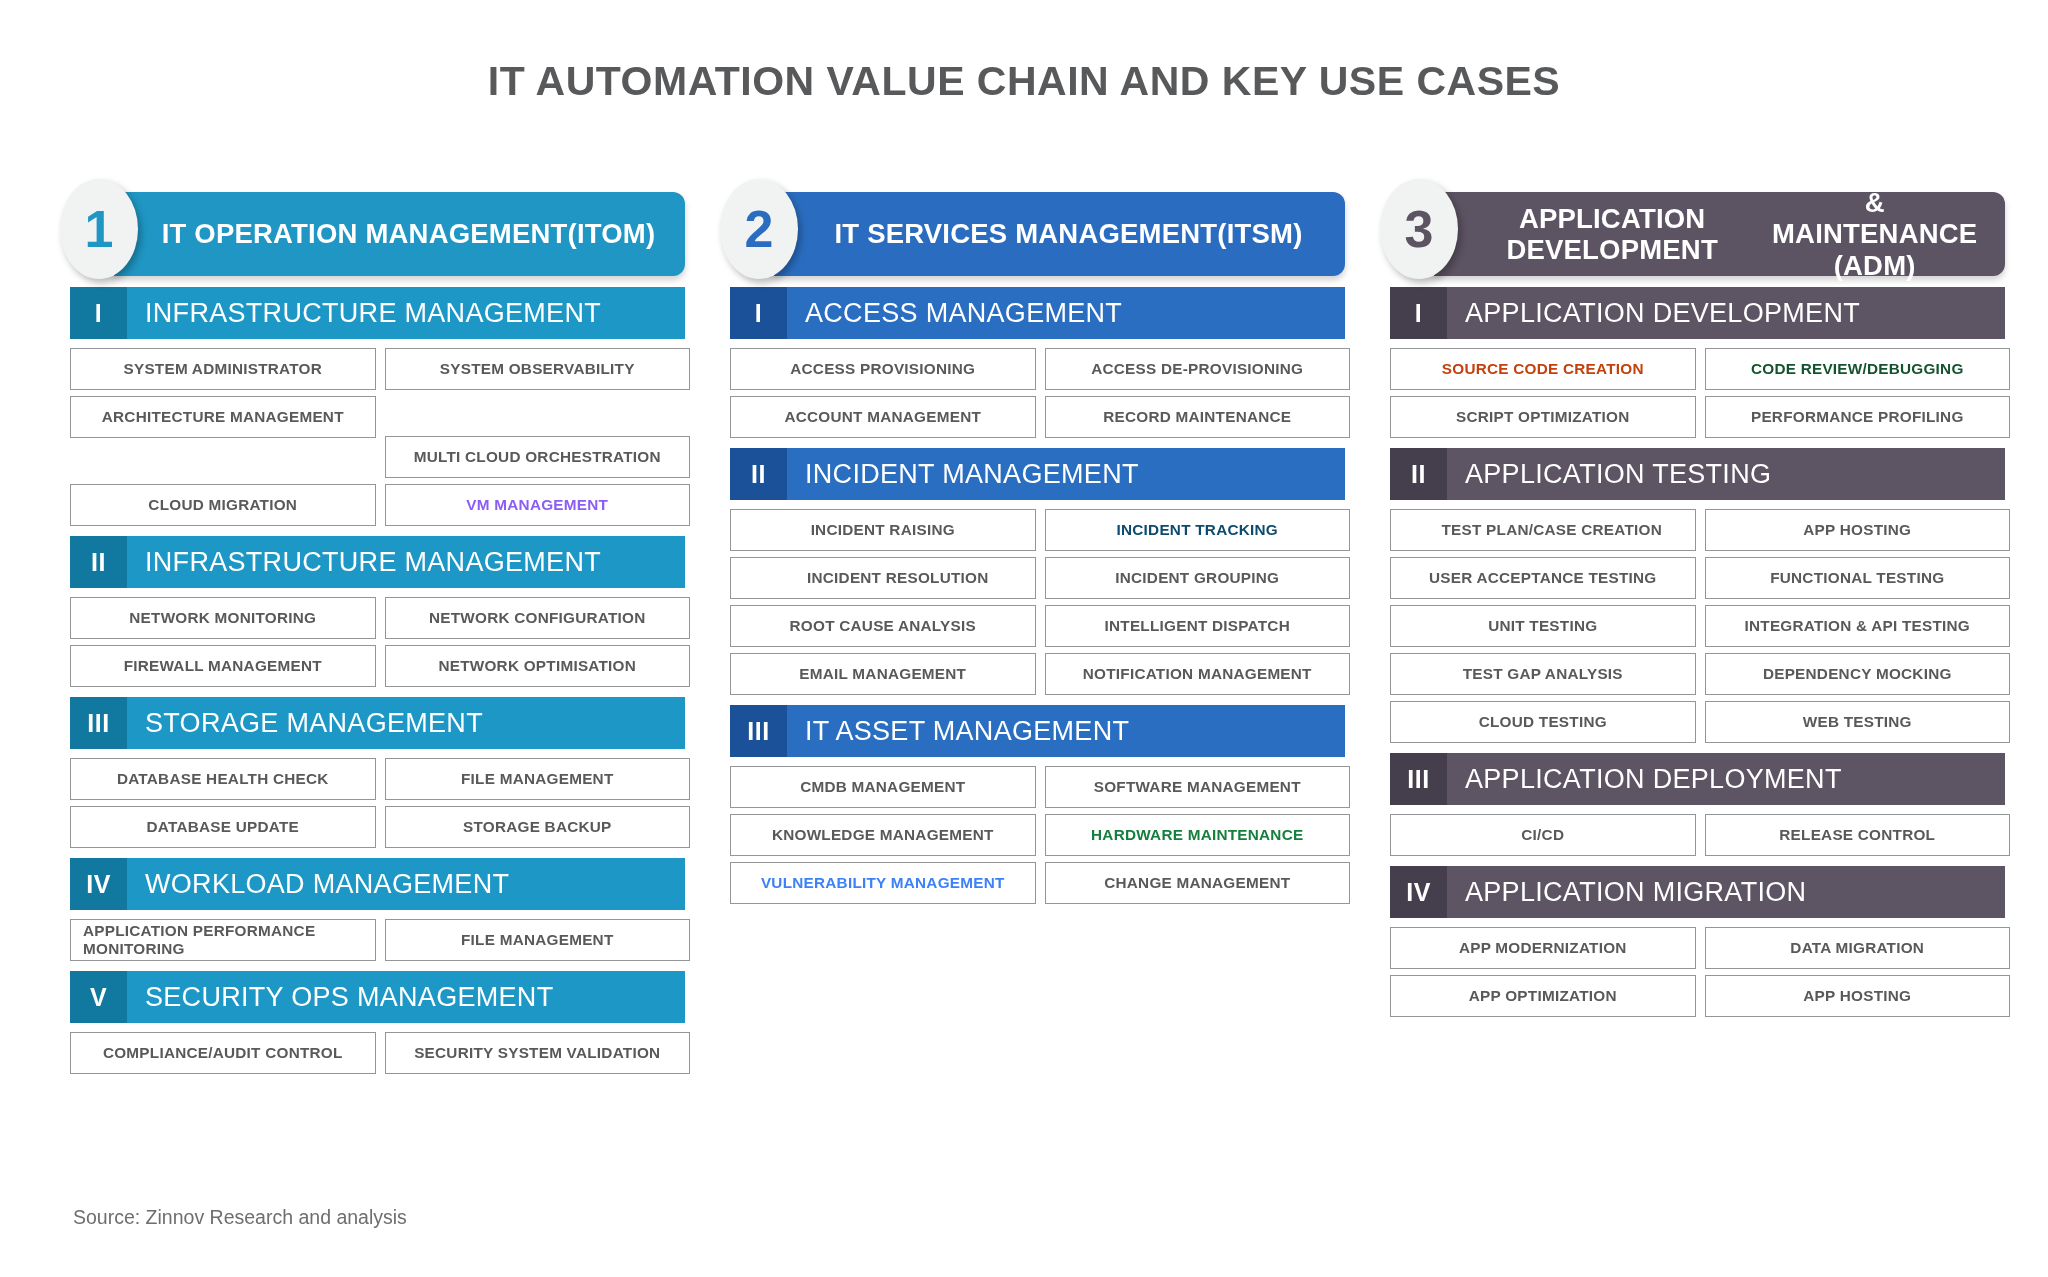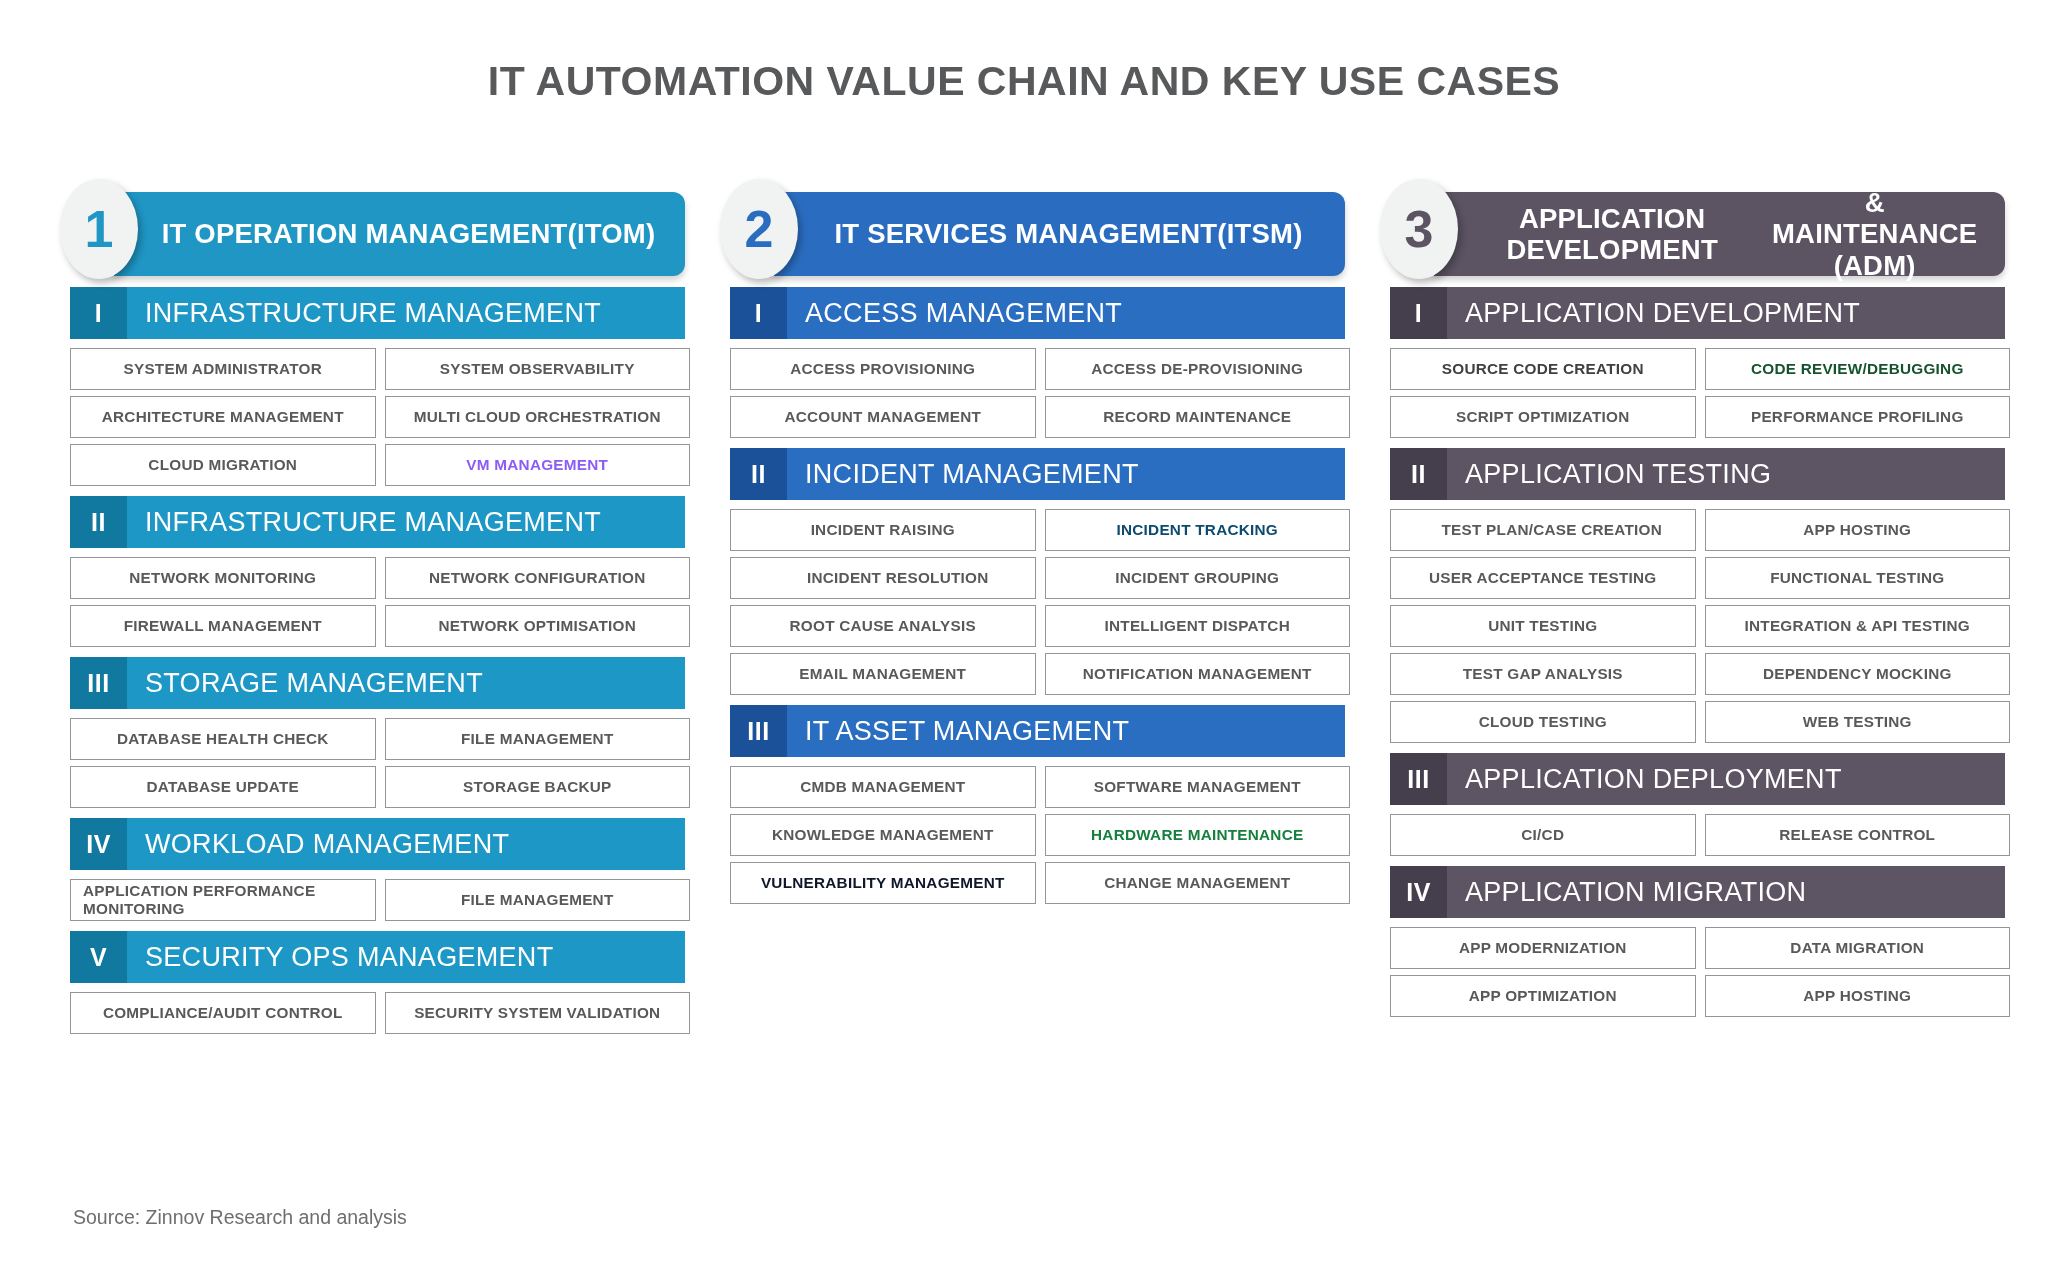--- a/index.html
+++ b/index.html
@@ -166,21 +166,21 @@
         </div>
         <div class="section">
           <div class="sec-bar" style="background: rgb(29, 152, 198);">
             <div class="sec-num" style="background: rgb(17, 120, 160);">I</div>
             <div class="sec-title">INFRASTRUCTURE MANAGEMENT</div>
           </div>
           <div class="items">
             <div class="item" style="border-color: rgb(147, 149, 152); color: rgb(88, 89, 91);">SYSTEM ADMINISTRATOR</div>
             <div class="item" style="border-color: rgb(147, 149, 152); color: rgb(88, 89, 91);">SYSTEM OBSERVABILITY</div>
             <div class="item" style="border-color: rgb(147, 149, 152); color: rgb(88, 89, 91);">ARCHITECTURE MANAGEMENT</div>
-            <div class="item" style="border-color: rgb(147, 149, 152); color: rgb(88, 89, 91);">MULTI CLOUD ORCHESTRATION</div>
+            <div class="item" style="border-color: rgb(147, 149, 152); color: rgb(88, 89, 91); margin-top: 40px;">MULTI CLOUD ORCHESTRATION</div>
             <div class="item" style="border-color: rgb(147, 149, 152); color: rgb(88, 89, 91);">CLOUD MIGRATION</div>
             <div class="item" style="border-color: rgb(147, 149, 152); color: #8b5cf6;">VM MANAGEMENT</div>
           </div>
         </div>
         <div class="section">
           <div class="sec-bar" style="background: rgb(29, 152, 198);">
             <div class="sec-num" style="background: rgb(17, 120, 160);">II</div>
             <div class="sec-title">INFRASTRUCTURE MANAGEMENT</div>
           </div>
           <div class="items">
@@ -262,40 +262,40 @@
         <div class="section">
           <div class="sec-bar" style="background: rgb(42, 110, 193);">
             <div class="sec-num" style="background: rgb(26, 81, 152);">III</div>
             <div class="sec-title">IT ASSET MANAGEMENT</div>
           </div>
           <div class="items">
             <div class="item" style="border-color: rgb(147, 149, 152); color: rgb(88, 89, 91);">CMDB MANAGEMENT</div>
             <div class="item" style="border-color: rgb(147, 149, 152); color: rgb(88, 89, 91);">SOFTWARE MANAGEMENT</div>
             <div class="item" style="border-color: rgb(147, 149, 152); color: rgb(88, 89, 91);">KNOWLEDGE MANAGEMENT</div>
             <div class="item" style="border-color: rgb(147, 149, 152); color: #15803d;">HARDWARE MAINTENANCE</div>
-            <div class="item" style="border-color: rgb(147, 149, 152); color: #0f172a;">VULNERABILITY MANAGEMENT</div>
+            <div class="item" style="border-color: rgb(147, 149, 152); color: #3b82f6;">VULNERABILITY MANAGEMENT</div>
             <div class="item" style="border-color: rgb(147, 149, 152); color: rgb(88, 89, 91);">CHANGE MANAGEMENT</div>
           </div>
         </div>
       </div>
       <div class="column">
         <div class="col-header-wrap">
           <div class="col-badge" style="color: rgb(92, 83, 99); background: rgb(241, 242, 242);">3</div>
           <div class="col-header" style="background: rgb(92, 83, 99);">
             <span>APPLICATION DEVELOPMENT</span>
             <span>&amp; MAINTENANCE (ADM)</span>
           </div>
         </div>
         <div class="section">
           <div class="sec-bar" style="background: rgb(93, 84, 100);">
             <div class="sec-num" style="background: rgb(69, 62, 76);">I</div>
             <div class="sec-title">APPLICATION DEVELOPMENT</div>
           </div>
           <div class="items">
-            <div class="item" style="border-color: rgb(147, 149, 152); color: #404040;">SOURCE CODE CREATION</div>
+            <div class="item" style="border-color: rgb(147, 149, 152); color: #c2410c;">SOURCE CODE CREATION</div>
             <div class="item" style="border-color: rgb(147, 149, 152); color: #14532d;">CODE REVIEW/DEBUGGING</div>
             <div class="item" style="border-color: rgb(147, 149, 152); color: rgb(88, 89, 91);">SCRIPT OPTIMIZATION</div>
             <div class="item" style="border-color: rgb(147, 149, 152); color: rgb(88, 89, 91);">PERFORMANCE PROFILING</div>
           </div>
         </div>
         <div class="section">
           <div class="sec-bar" style="background: rgb(93, 84, 100);">
             <div class="sec-num" style="background: rgb(69, 62, 76);">II</div>
             <div class="sec-title">APPLICATION TESTING</div>
           </div>

